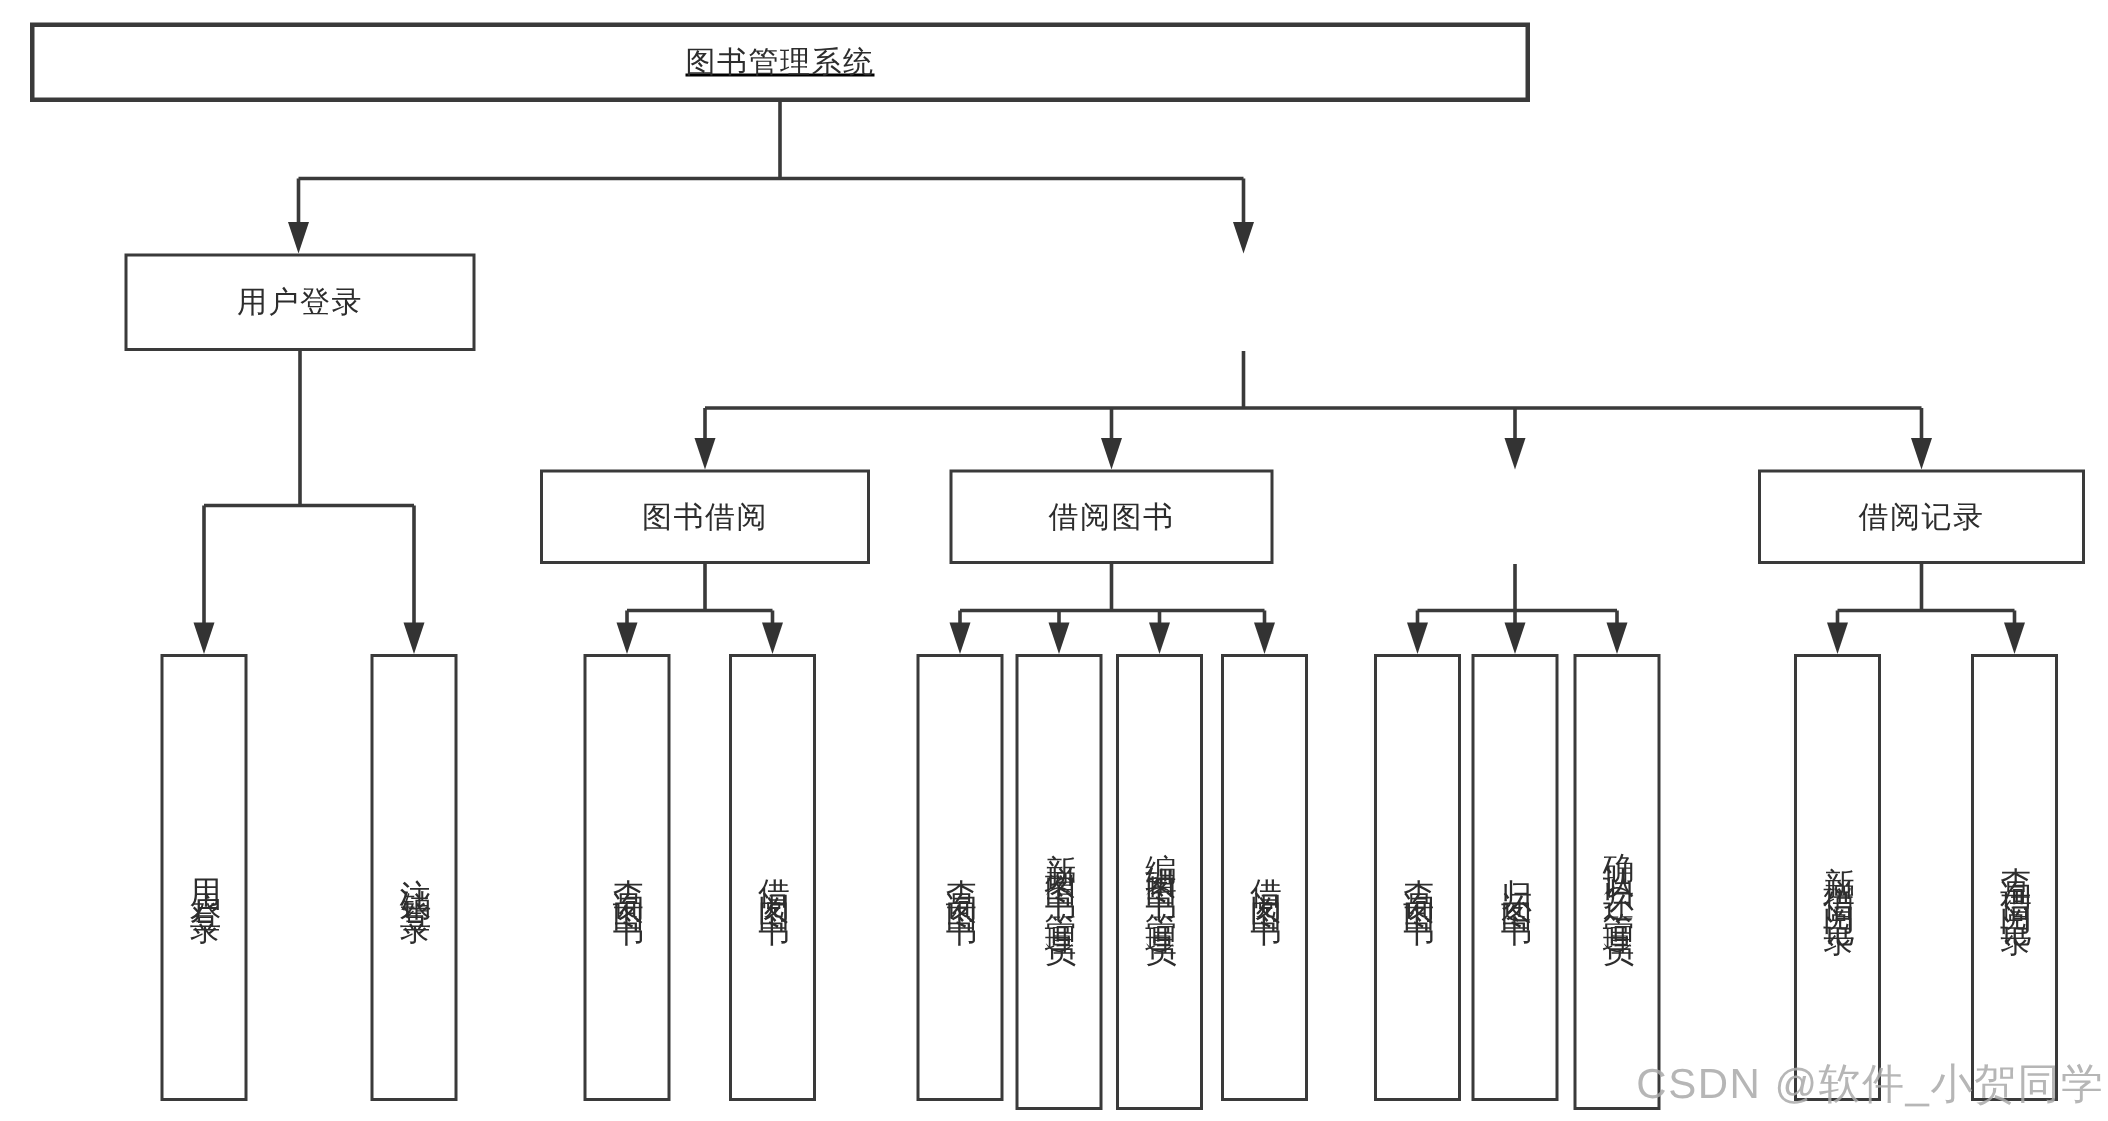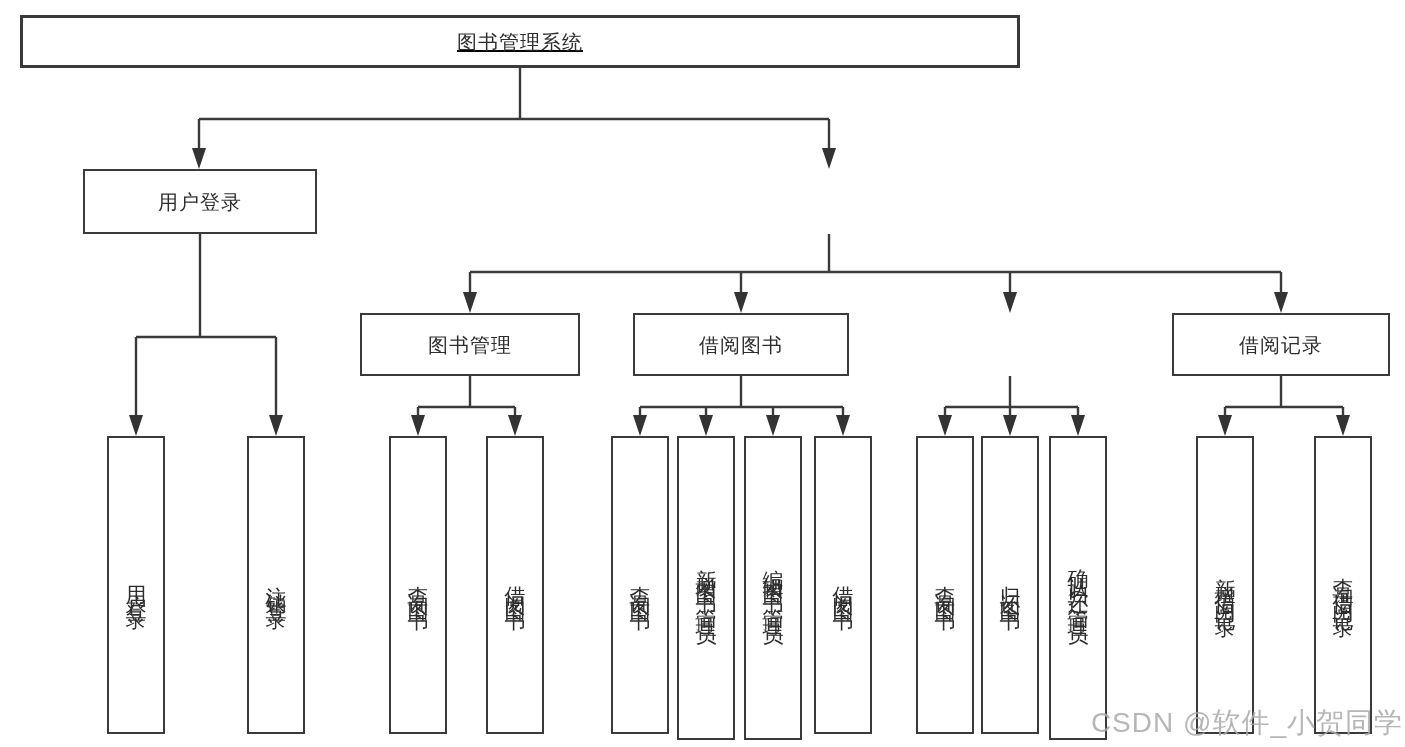--- a/index.html
+++ b/index.html
@@ -74,21 +74,21 @@
 
   <div class="box root" style="left:20px;top:15px;width:1000px;height:53px">
     <span class="lbl">图书管理系统</span>
   </div>
 
   <div class="box" style="left:83px;top:169px;width:234px;height:65px">
     <span class="lbl">用户登录</span>
   </div>
 
   <div class="box" style="left:360px;top:313px;width:220px;height:63px">
-    <span class="lbl">图书管理</span>
+    <span class="lbl">图书借阅</span>
   </div>
   <div class="box" style="left:633px;top:313px;width:216px;height:63px">
     <span class="lbl">借阅图书</span>
   </div>
   <div class="box" style="left:1172px;top:313px;width:218px;height:63px">
     <span class="lbl">借阅记录</span>
   </div>
 
   <div class="box vert" style="left:107px;top:436px;width:58px;height:298px">
     <span class="lbl">用户登录</span>

